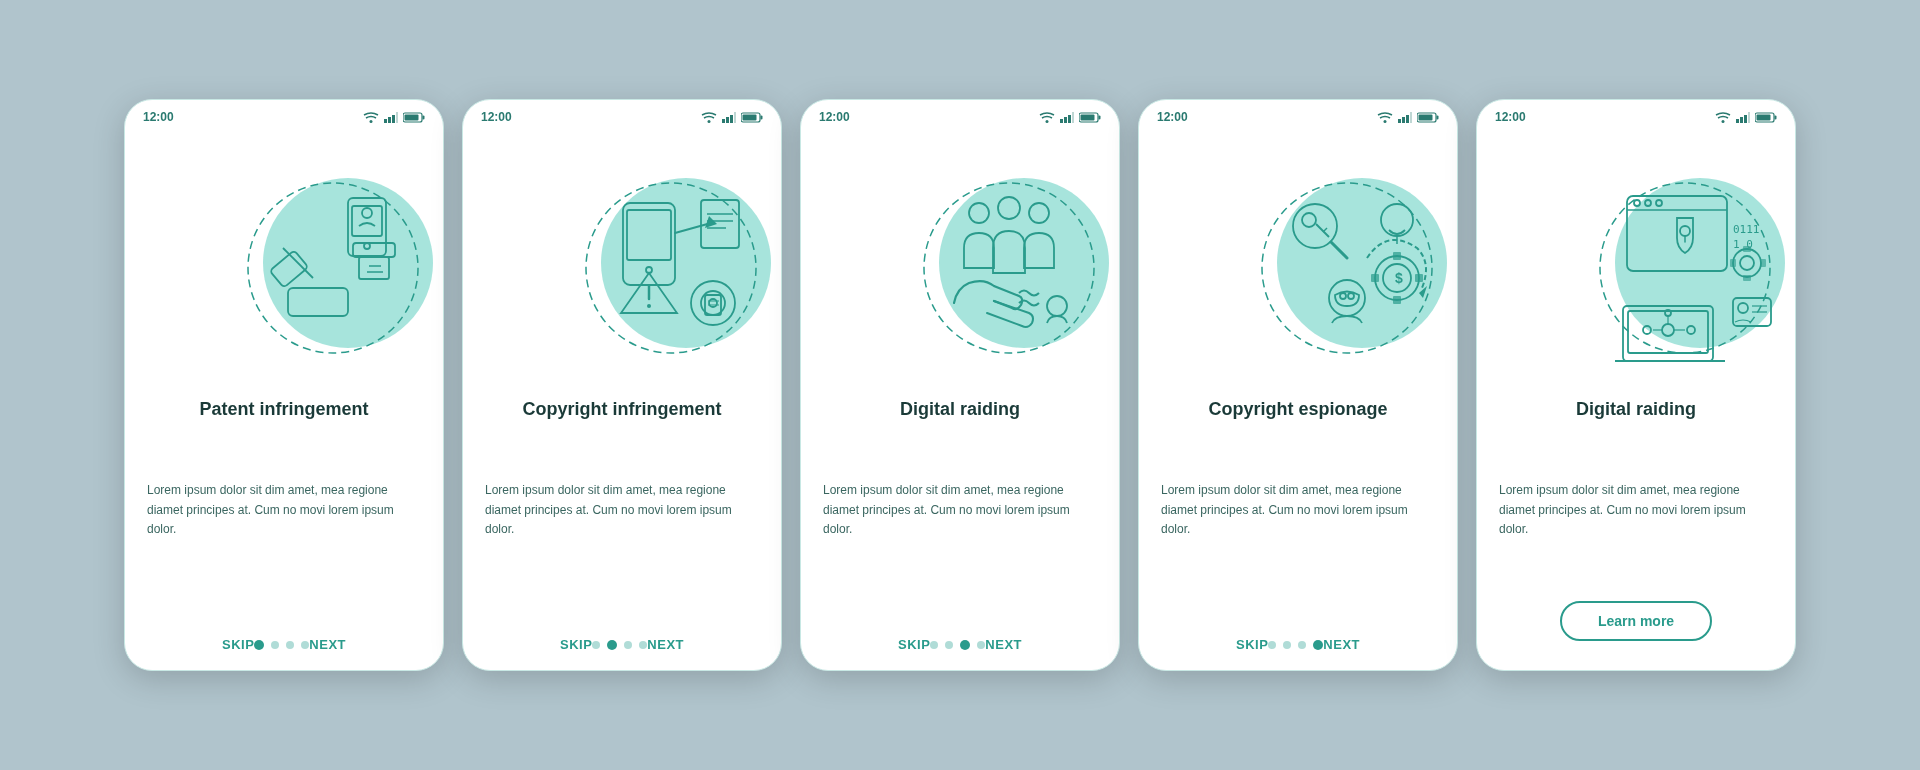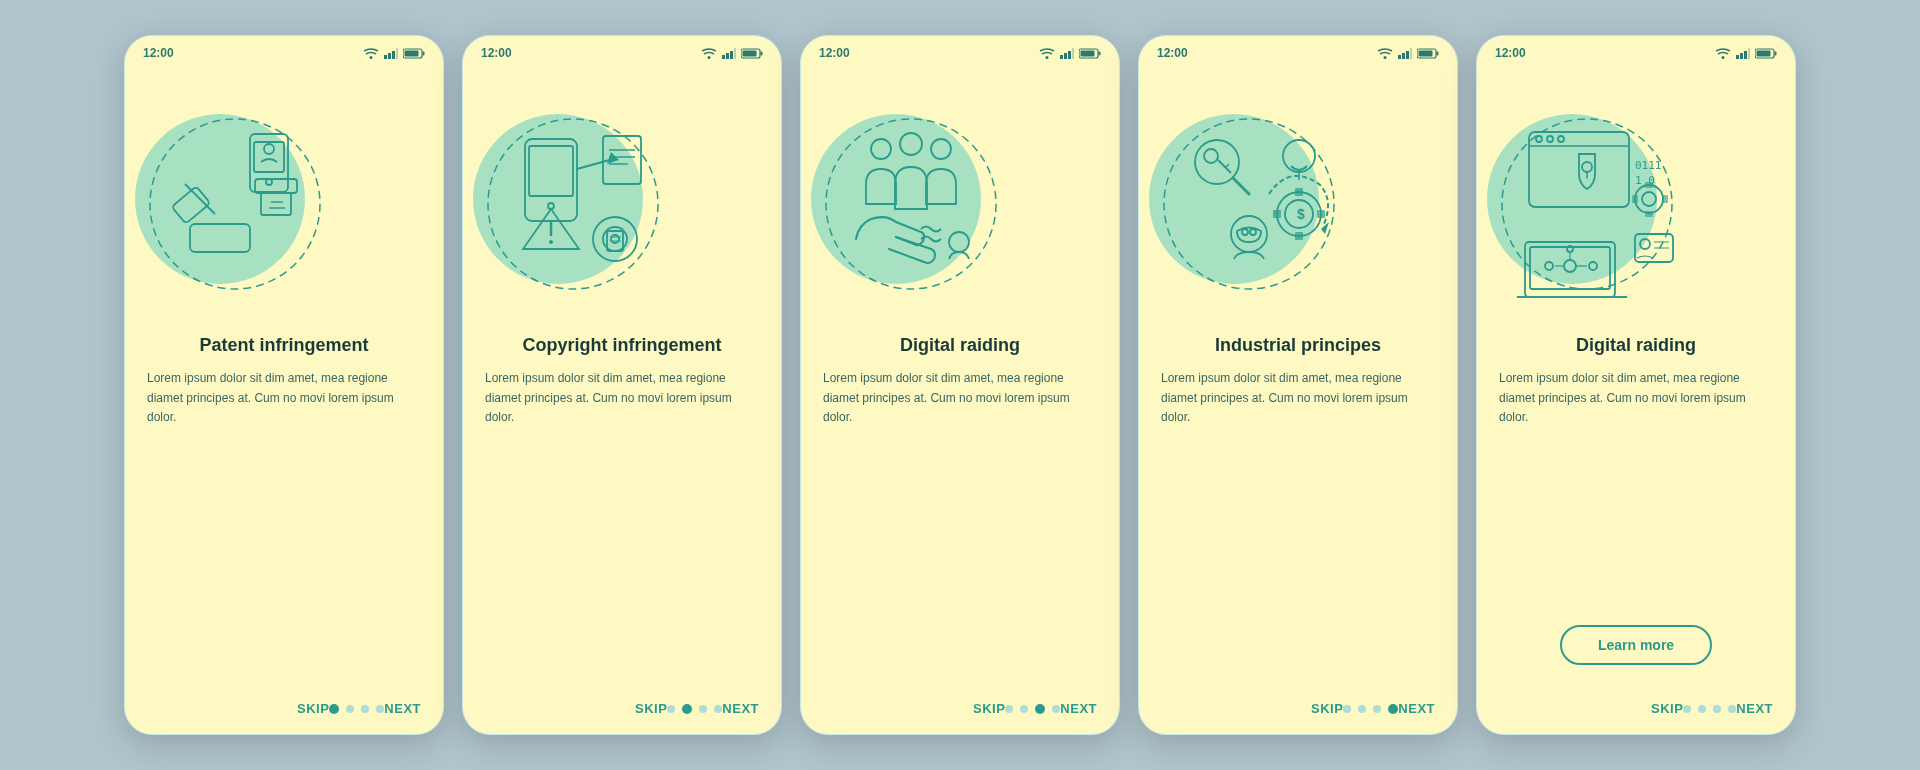--- a/index.html
+++ b/index.html
@@ -16,22 +16,22 @@
     }
 
     .screens-container {
       display: flex;
       gap: 18px;
       align-items: center;
     }
 
     .phone-screen {
       width: 320px;
-      height: 700px;
-      background: #fef9c3;
+      height: 572px;
+      background: #ffffff;
       border-radius: 28px;
       box-shadow: 0 8px 32px rgba(0,0,0,0.18);
       overflow: hidden;
       display: flex;
       flex-direction: column;
       border: 1.5px solid #c8e8e4;
     }
 
     .status-bar {
       display: flex;
@@ -47,21 +47,21 @@
     .status-icons {
       display: flex;
       gap: 5px;
       align-items: center;
     }
 
     .illustration-area {
       flex: 0 0 270px;
       display: flex;
       align-items: center;
-      justify-content: flex-start;
+      justify-content: flex-end;
       position: relative;
       padding: 10px;
     }
 
     .circle-bg {
       position: absolute;
       width: 170px;
       height: 170px;
       background: #5ecdc0;
       border-radius: 50%;
@@ -71,20 +71,21 @@
     .illustration-svg {
       position: relative;
       z-index: 2;
     }
 
     .content-area {
       flex: 1;
       padding: 0 22px 0 22px;
       display: flex;
       flex-direction: column;
+      gap: 48px;
     }
 
     .screen-title {
       font-size: 18px;
       font-weight: 700;
       color: #1a3a38;
       text-align: center;
       margin-bottom: 12px;
       line-height: 1.3;
     }
@@ -107,21 +108,21 @@
       color: #2a9b8c;
       font-size: 14px;
       font-weight: 600;
       cursor: pointer;
       text-align: center;
     }
 
     .bottom-nav {
       display: flex;
       align-items: center;
-      justify-content: flex-end;
+      justify-content: center;
       padding: 14px 22px 18px 22px;
       flex-shrink: 0;
     }
 
     .nav-btn {
       font-size: 13px;
       font-weight: 700;
       color: #2a9b8c;
       letter-spacing: 0.5px;
       cursor: pointer;
@@ -409,21 +410,21 @@
 
         <circle cx="150" cy="62" r="16" class="icon-svg"></circle>
         <path d="M142 72 Q150 80 158 72" class="icon-svg"></path>
         <line x1="150" y1="78" x2="150" y2="86" stroke="#2a9b8c" stroke-width="1.5"></line>
 
         <path d="M120 100 Q140 70 170 90 Q185 105 175 130" stroke="#2a9b8c" stroke-width="2" fill="none" stroke-dasharray="5 3"></path>
         <polygon points="172,135 180,128 176,140" fill="#2a9b8c"></polygon>
       </svg>
     </div>
     <div class="content-area">
-      <div class="screen-title">Industrial principes</div>
+      <div class="screen-title">Copyright espionage</div>
       <div class="screen-body">Lorem ipsum dolor sit dim amet, mea regione diamet principes at. Cum no movi lorem ipsum dolor.</div>
     </div>
     <div class="bottom-nav">
       <button class="nav-btn">SKIP</button>
       <div class="dots">
         <div class="dot"></div>
         <div class="dot"></div>
         <div class="dot"></div>
         <div class="dot active"></div>
       </div>

